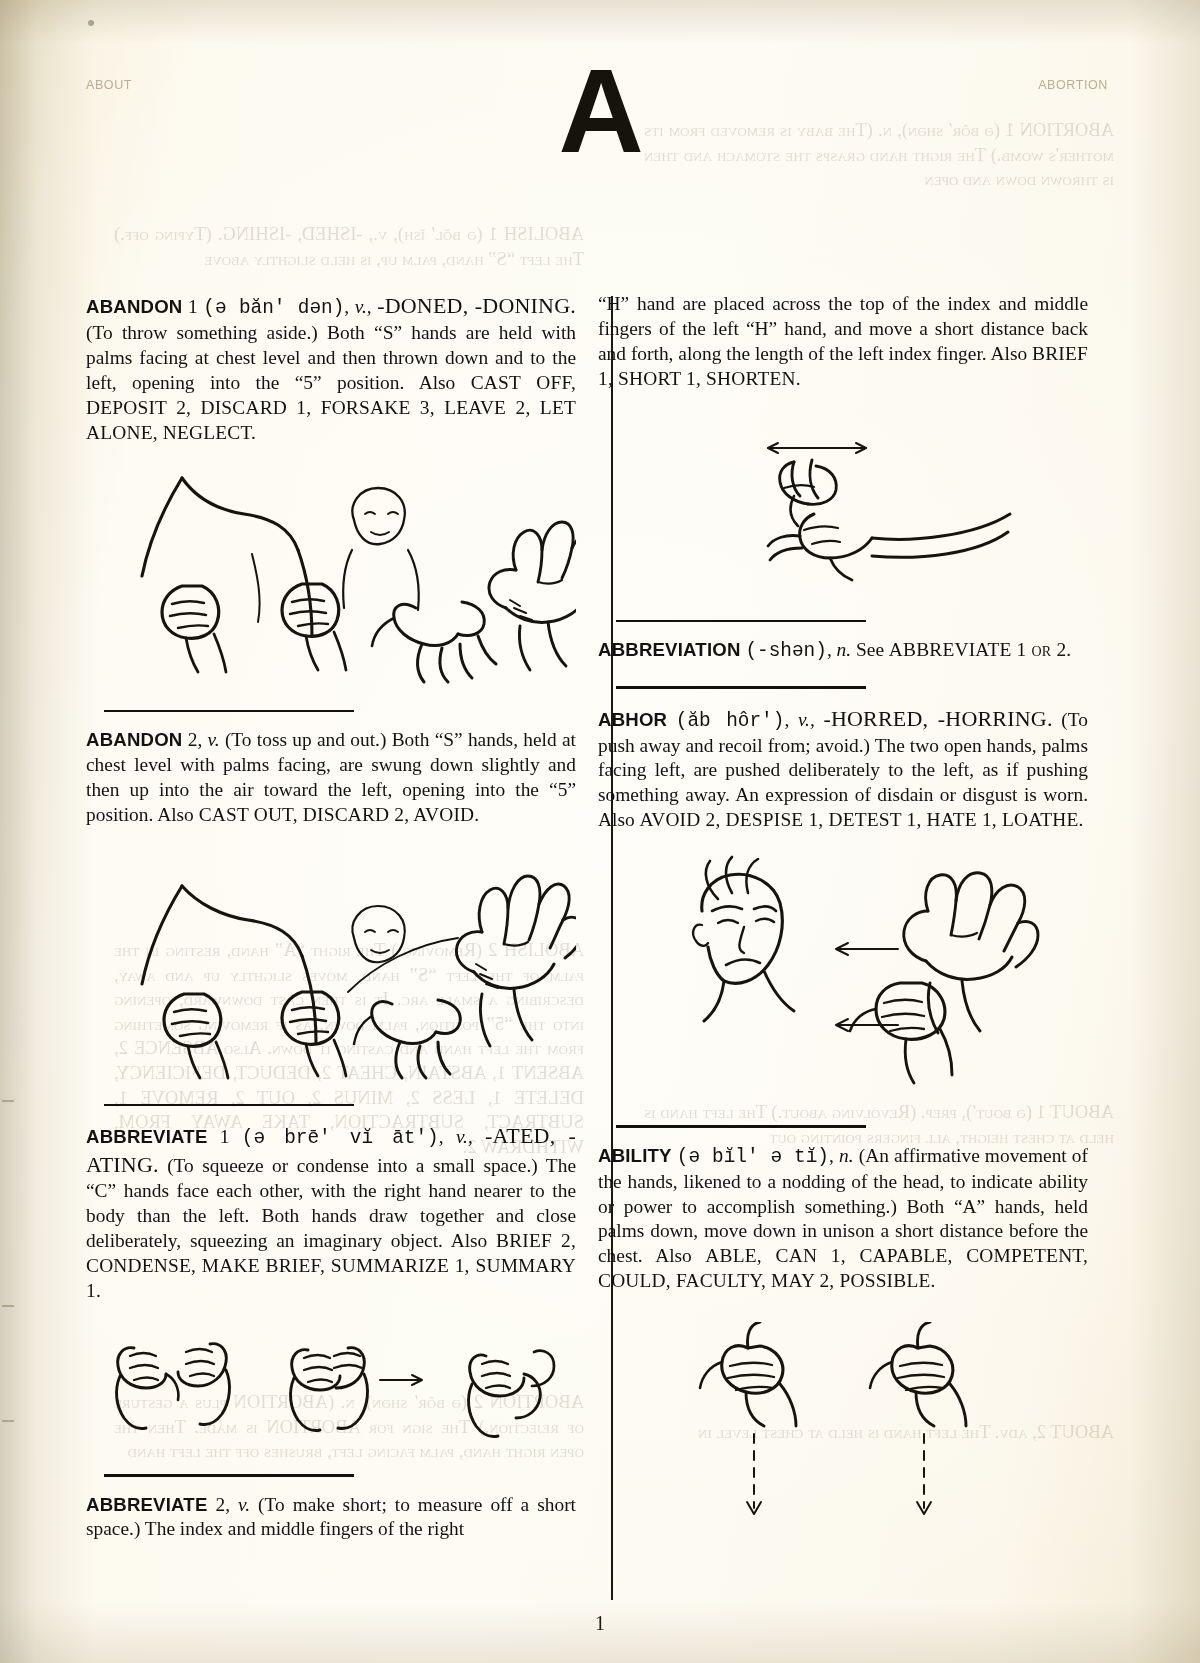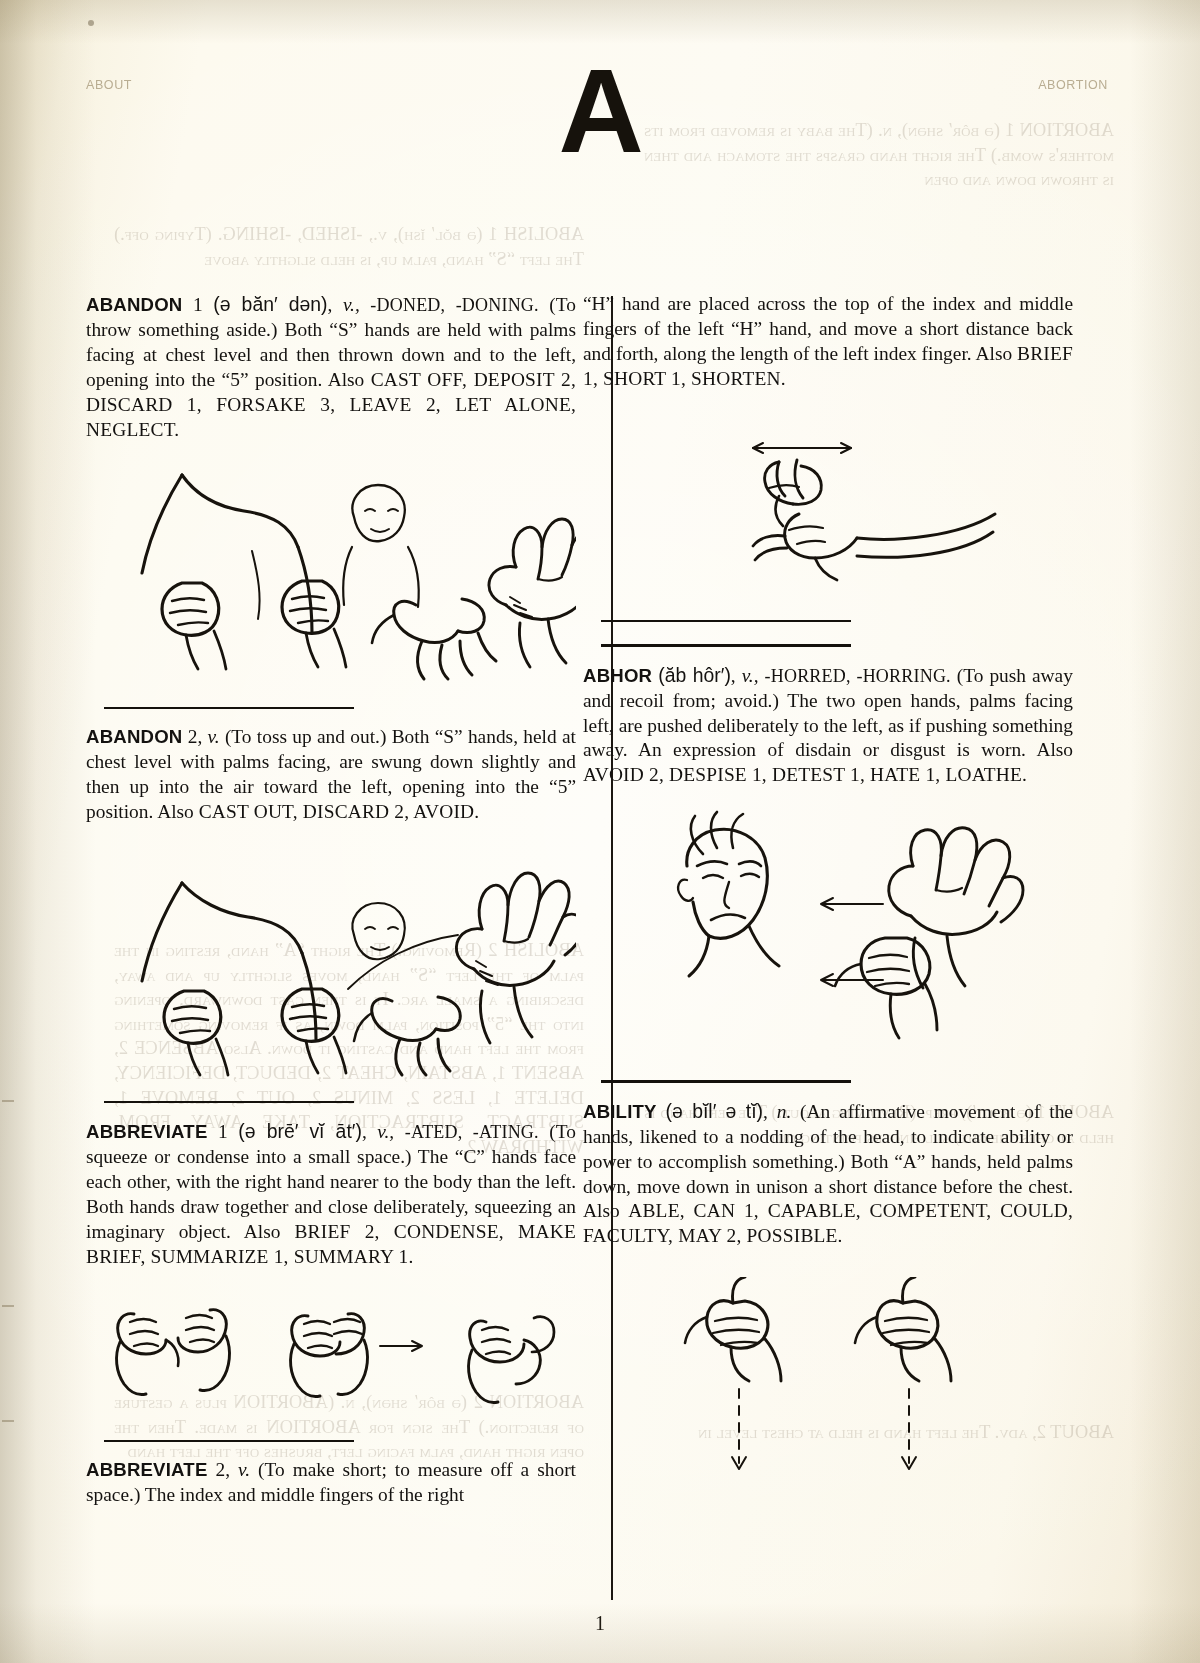--- a/index.html
+++ b/index.html
@@ -96,21 +96,21 @@
     left: 86px;
     right: 84px;
     top: 292px;
   }
   .column {
     position: absolute;
     top: 0;
     width: 490px;
   }
   #col-left  { left: 0px; }
-  #col-right { left: 497px; }
+  #col-right { left: 512px; }
 
   #column-rule {
     position: absolute;
     left: 611px;
     top: 296px;
     width: 2px;
     height: 1304px;
     background: #1b1711;
   }
 
@@ -122,23 +122,23 @@
     text-justify: inter-word;
     margin: 0;
     hyphens: none;
   }
   .headword {
     font-family: "Liberation Sans", sans-serif;
     font-weight: bold;
     font-size: 18.6px;
     letter-spacing: 0.2px;
   }
-  .pron { font-family: Liberation Sans, sans-serif; }
+  .pron { font-family: Liberation Mono, monospace; }
   .pos  { font-style: italic; }
-  .infl { font-variant: small-caps; font-size: 18px; letter-spacing: 0.2px; }
+  .infl { font-variant: small-caps; font-size: 22px; letter-spacing: 0.2px; }
   .xref { font-variant: small-caps; letter-spacing: 0.2px; }
 
   .rule {
     width: 250px;
     height: 2.5px;
     background: #14110c;
     margin: 22px 0 16px 18px;
   }
 
   
@@ -374,20 +374,21 @@
 
               <path d="M202 118 C188 116 176 120 170 128" stroke-width="2.8"></path>
               <path d="M204 130 C190 130 178 134 172 142" stroke-width="2.8"></path>
             </g>
           </svg>
         </div>
       </div>
 
       <div class="entry">
         <div class="rule"></div>
+        <p class="entry-text"><span class="headword">ABBREVIATION</span> <span class="pron">(-shən)</span><span>,</span> <span class="pos">n.</span> <span>See</span> <span class="xref">ABBREVIATE 1 or 2.</span></p>
       </div>
 
       <div class="entry">
         <div class="rule"></div>
         <p class="entry-text"><span class="headword">ABHOR</span> <span class="pron">(ăb hôr′)</span><span>,</span> <span class="pos">v.,</span> <span class="infl">-HORRED, -HORRING.</span> <span>(To push away and recoil from; avoid.) The two open hands, palms facing left, are pushed deliberately to the left, as if pushing something away. An expression of disdain or disgust is worn.</span> <span>Also</span> <span class="xref">AVOID 2, DESPISE 1, DETEST 1, HATE 1, LOATHE.</span></p>
 
         <div class="illus" style="height:250px; margin-top:20px;">
           <svg viewBox="0 0 490 250" preserveAspectRatio="xMidYMid meet" aria-hidden="true">
             <g fill="none" stroke="#17130d" stroke-width="3" stroke-linecap="round" stroke-linejoin="round">
 

